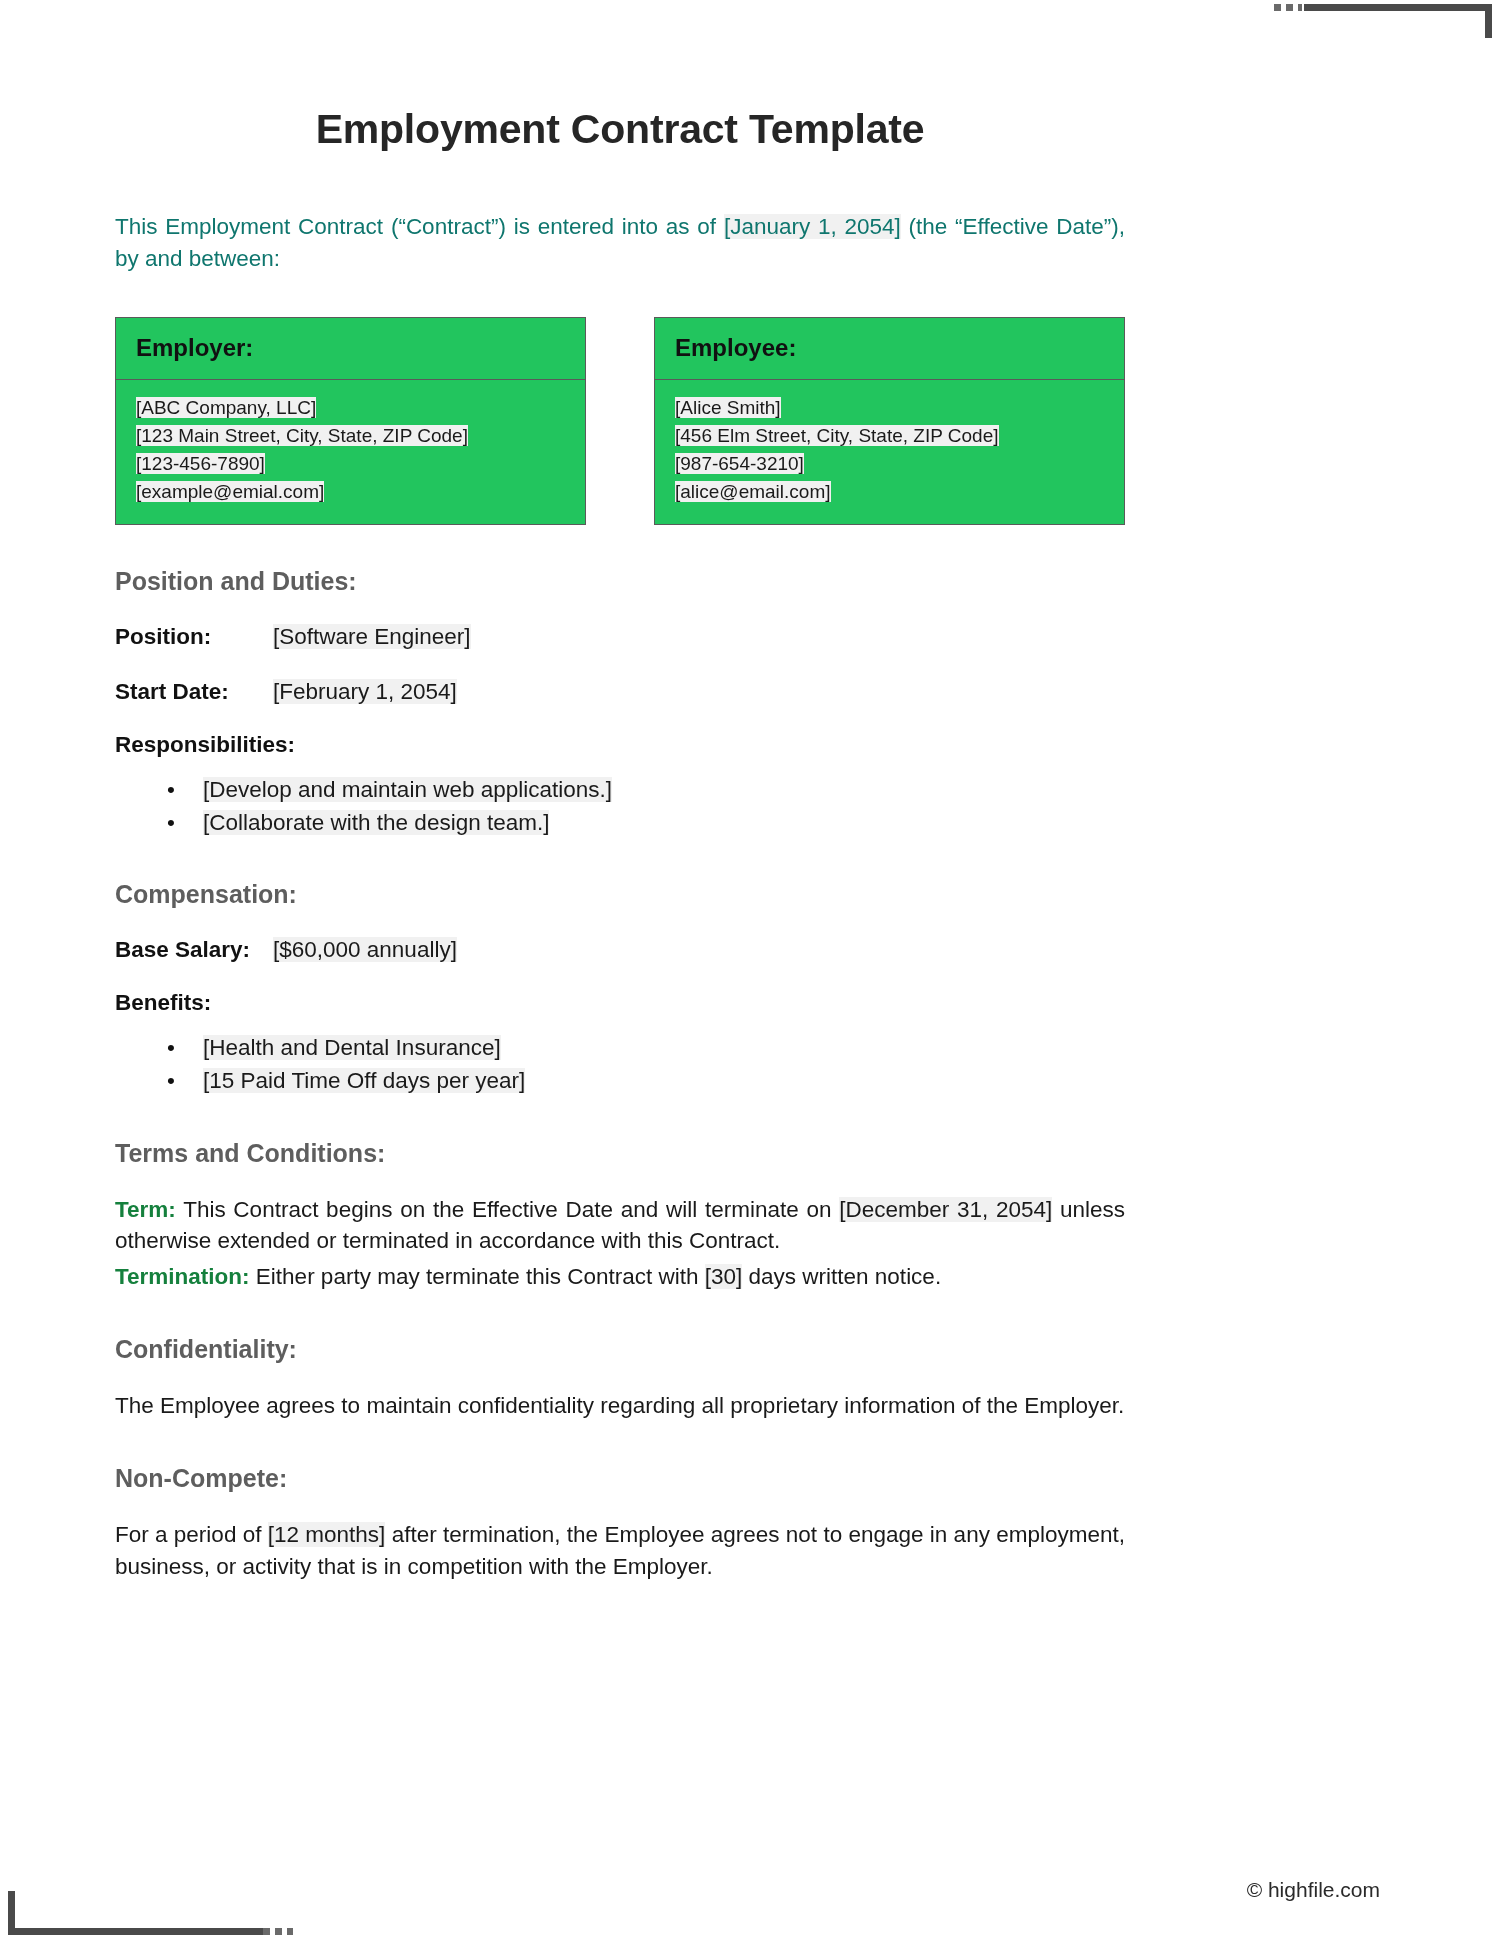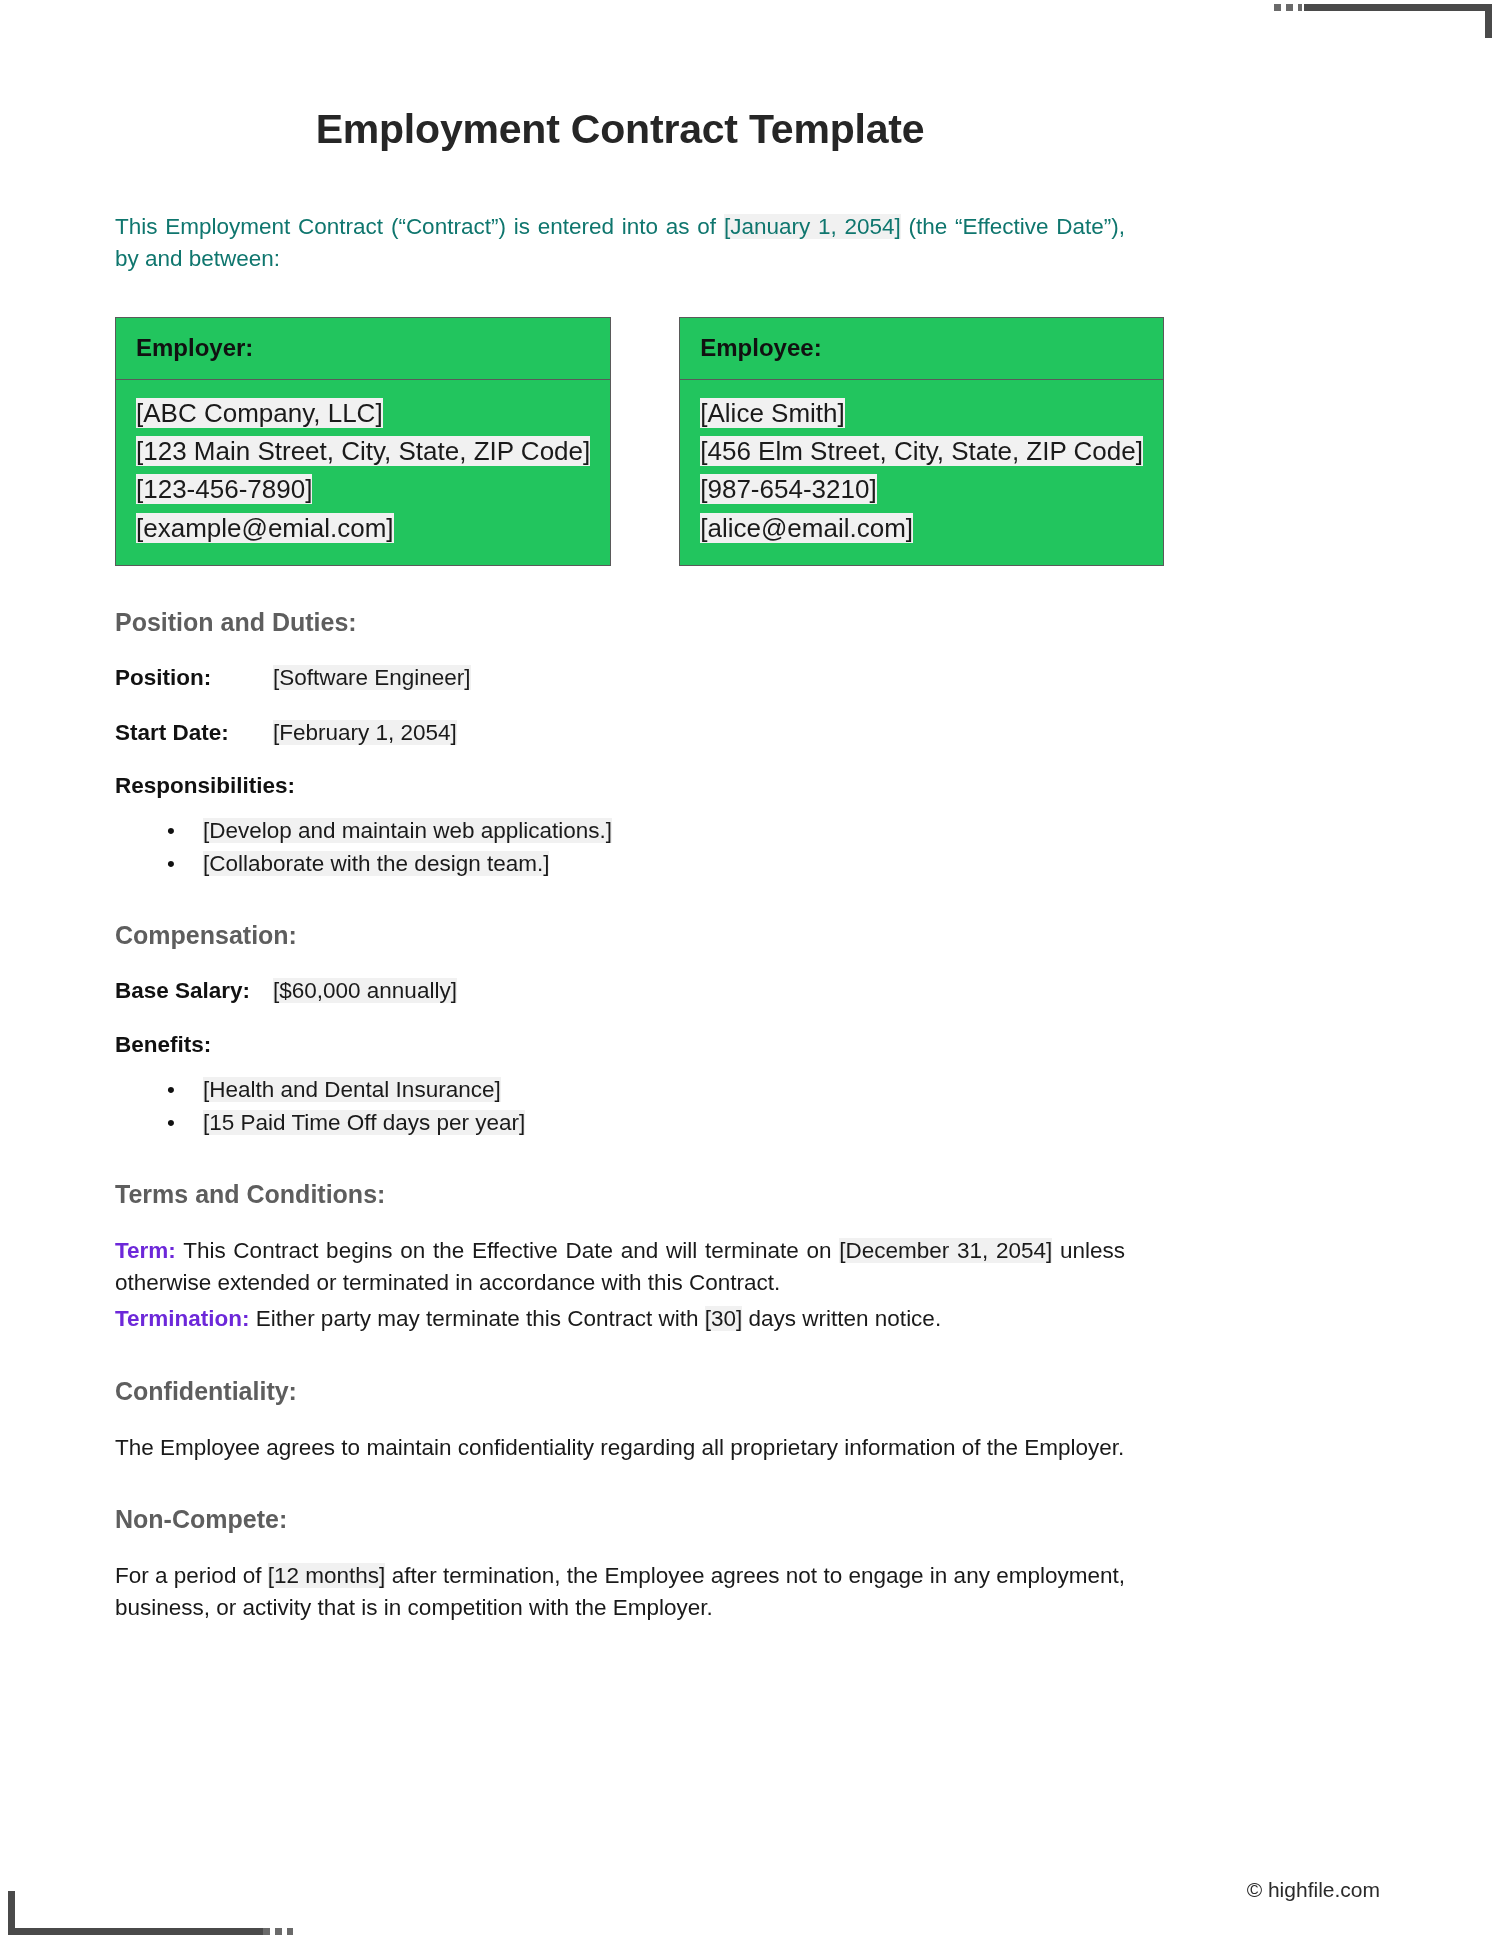--- a/index.html
+++ b/index.html
@@ -94,21 +94,21 @@
     padding: 16px 20px 17px 20px;
     border-bottom: 1.6px solid #5a5a5a;
     font-size: 24px;
     font-weight: bold;
     color: #111;
   }
   .party-body {
     padding: 14px 20px 18px 20px;
   }
   .party-body div {
-    font-size: 26px;
+    font-size: 19px;
     line-height: 1.47;
     white-space: nowrap;
   }
   .party-body div span.ph { display: inline; }
 
   
   h2.section {
     font-size: 25px;
     font-weight: bold;
     color: #5e5e5e;
@@ -157,21 +157,21 @@
     color: #111;
   }
 
   p.body-text {
     font-size: 22.5px;
     line-height: 1.42;
     text-align: justify;
     margin: 26px 0 0 0;
   }
   p.body-text.nogap { margin-top: 4px; text-align: left; }
-  p.body-text b { color: #6d28d9; }
+  p.body-text b { color: #15803d; }
 
   
   .footer {
     position: absolute;
     right: 120px;
     top: 1878px;
     font-size: 21px;
     color: #2a2a2a;
     text-align: right;
   }

